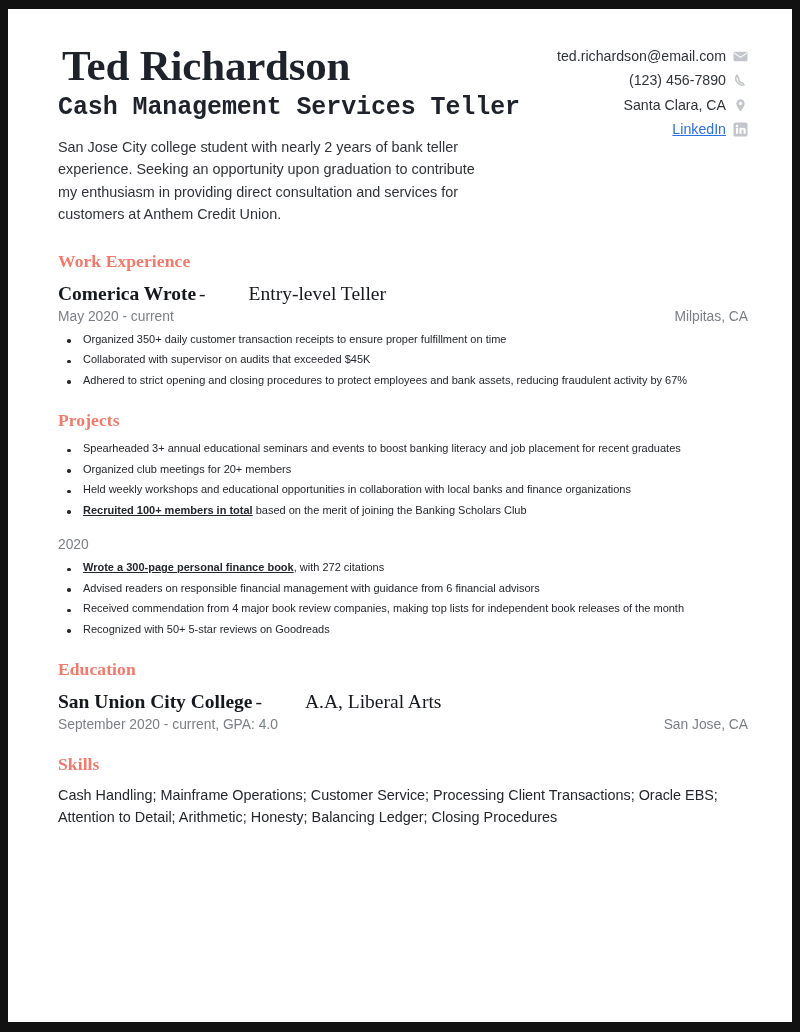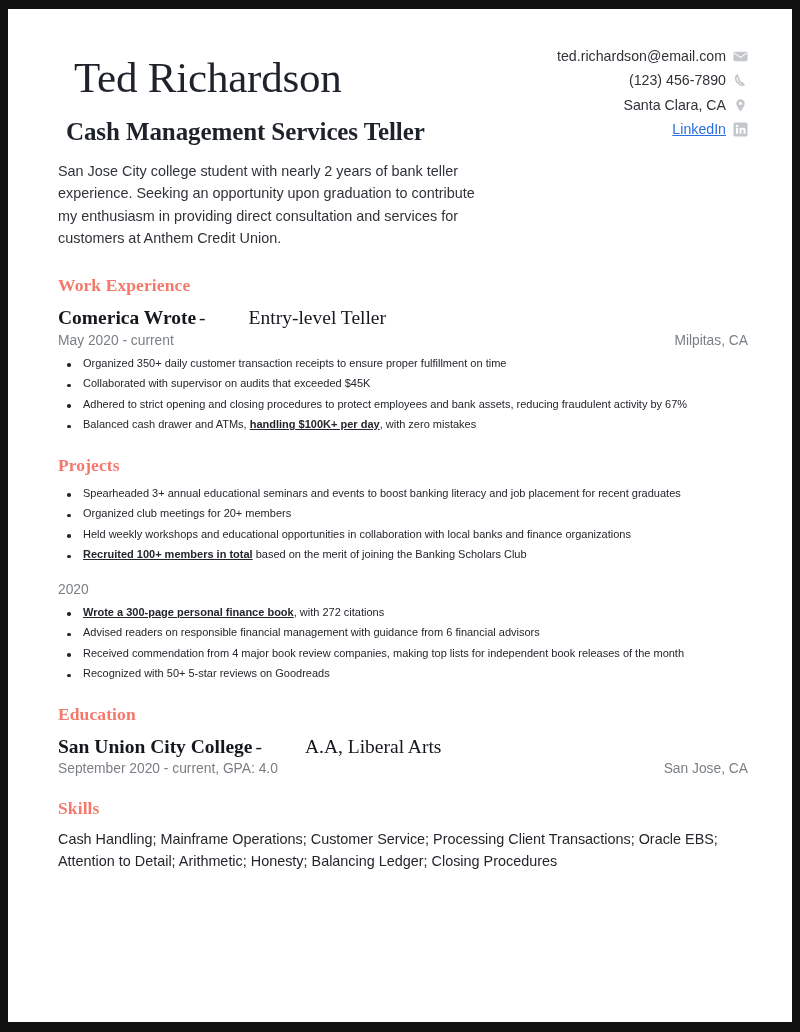--- a/index.html
+++ b/index.html
@@ -31,34 +31,34 @@
 
   
   .header {
     display: flex;
     align-items: flex-start;
     justify-content: space-between;
   }
   .header-left { flex: 1 1 auto; min-width: 0; padding-top: 2px; }
   .name {
     font-family: "Liberation Serif", serif;
-    font-weight: normal;
+    font-weight: bold;
     font-size: 43px;
     line-height: 1.06;
     color: #1d222b;
     letter-spacing: -0.2px;
-    margin: 16px;
+    margin: 4px;
   }
   .job-title {
-    font-family: Liberation Serif, serif;
+    font-family: Liberation Mono, monospace;
     font-weight: bold;
     font-size: 25px;
     line-height: 1.22;
     color: #1d222b;
-    margin: 3px 0 0 8px;
+    margin: 3px 0 0 0;
     letter-spacing: -0.1px;
   }
   .summary {
     font-size: 14.4px;
     line-height: 1.55;
     color: #2f3338;
     margin: 13px 0 0 0;
     max-width: 430px;
   }
 
@@ -249,21 +249,20 @@
         </div>
       </div>
       <div class="entry-sub">
         <span class="sub-left">May 2020 - current</span>
         <span class="sub-right">Milpitas, CA</span>
       </div>
       <ul class="bullets">
         <li><span>Organized 350+ daily customer transaction receipts to ensure proper fulfillment on time</span><span class="hl"></span><span></span></li>
         <li><span>Collaborated with supervisor on audits that exceeded $45K</span><span class="hl"></span><span></span></li>
         <li><span>Adhered to strict opening and closing procedures to protect employees and bank assets, reducing fraudulent activity by 67%</span><span class="hl"></span><span></span></li>
-        <li><span>Balanced cash drawer and ATMs, </span><span class="hl">handling $100K+ per day</span><span>, with zero mistakes</span></li>
       </ul>
     </div>
   </div>
 
   <div class="section">
     <div class="section-title">Projects</div>
 
     <div class="entry">
       <ul class="bullets">
         <li><span>Spearheaded 3+ annual educational seminars and events to boost banking literacy and job placement for recent graduates</span><span class="hl"></span><span></span></li>

